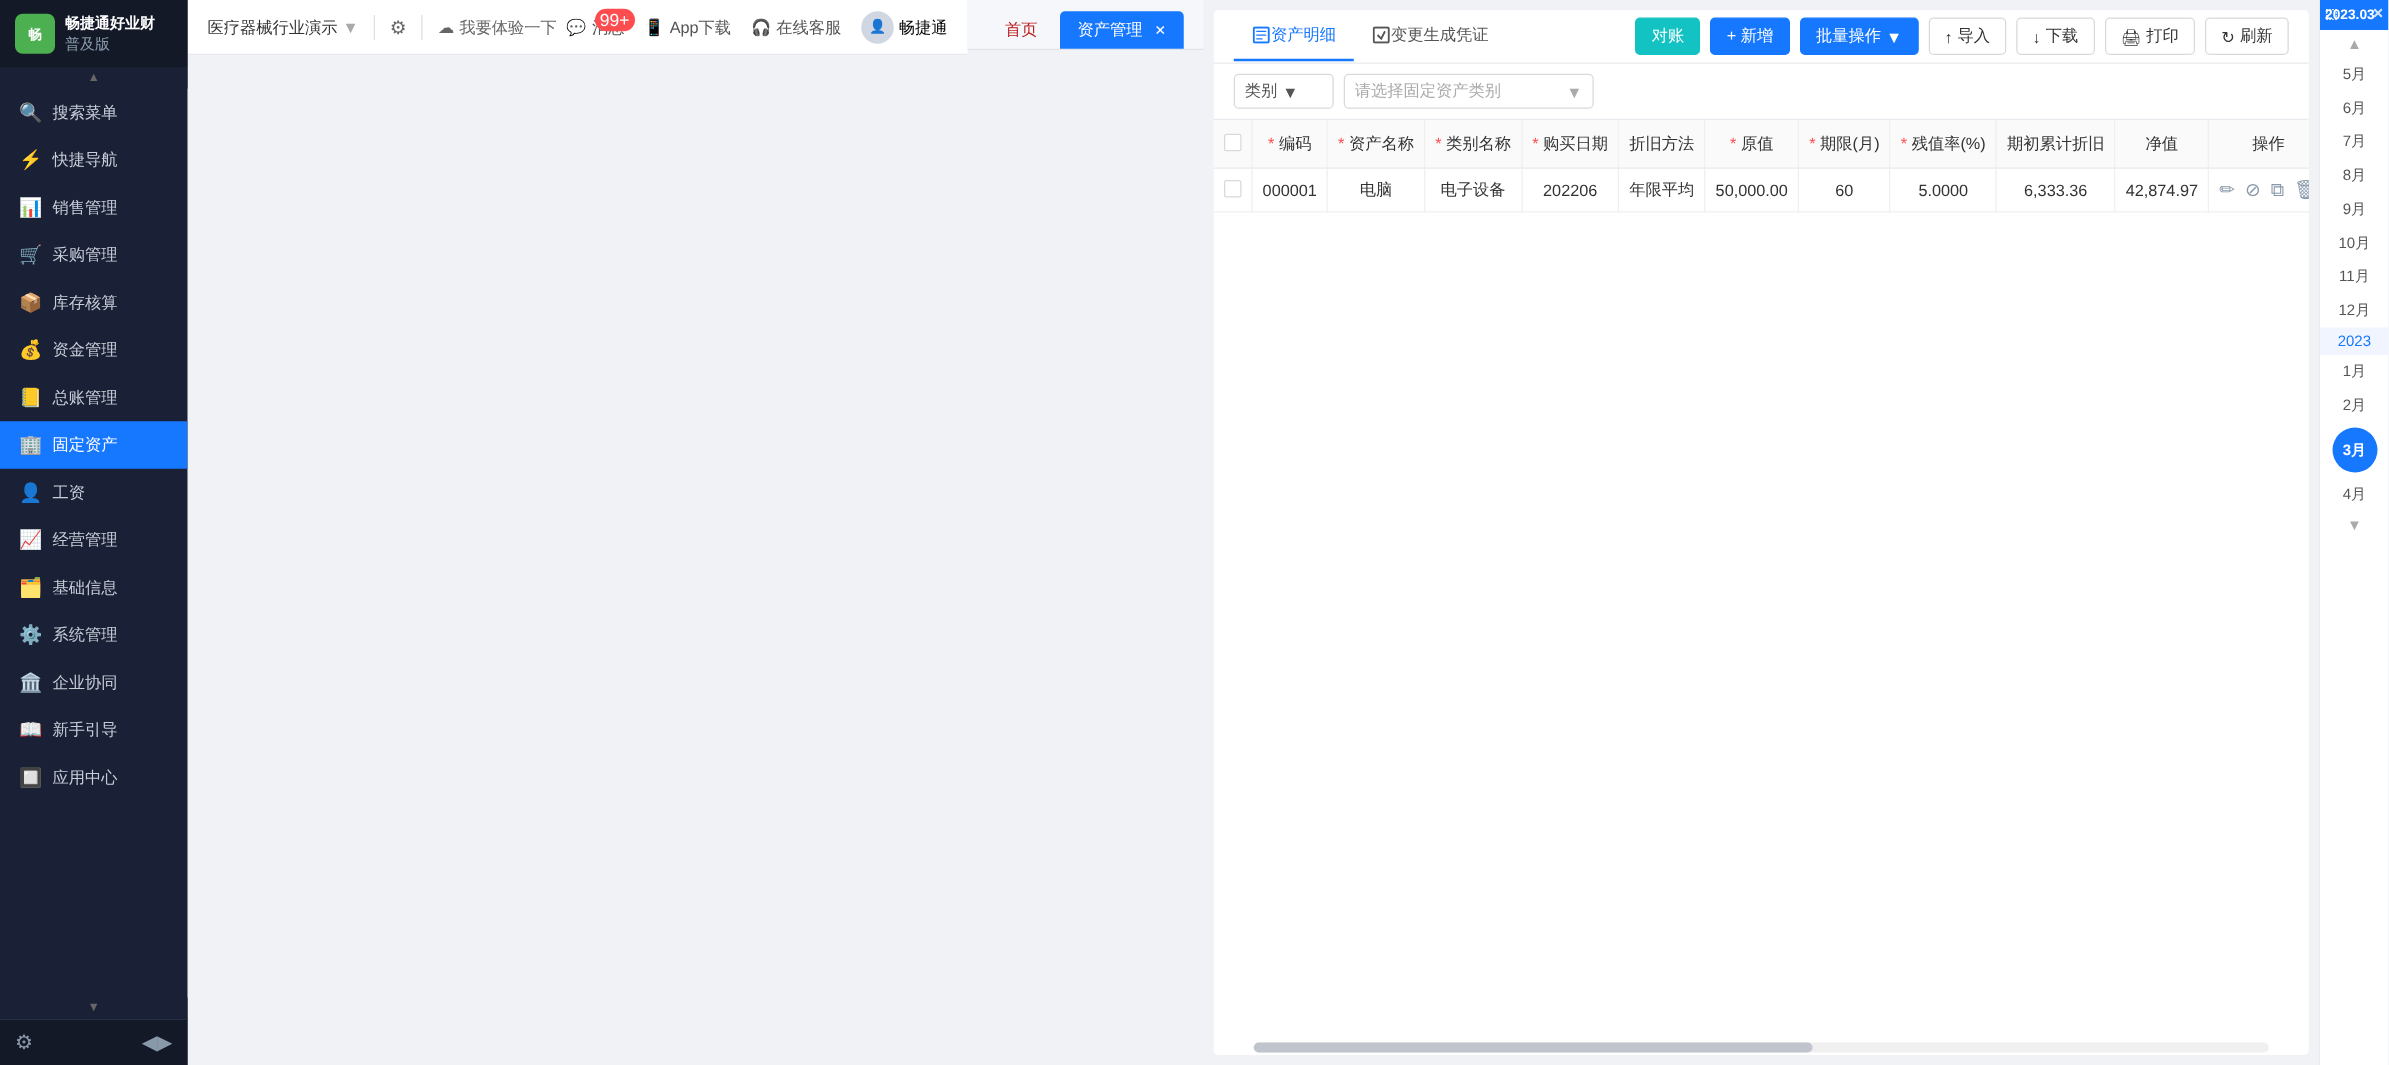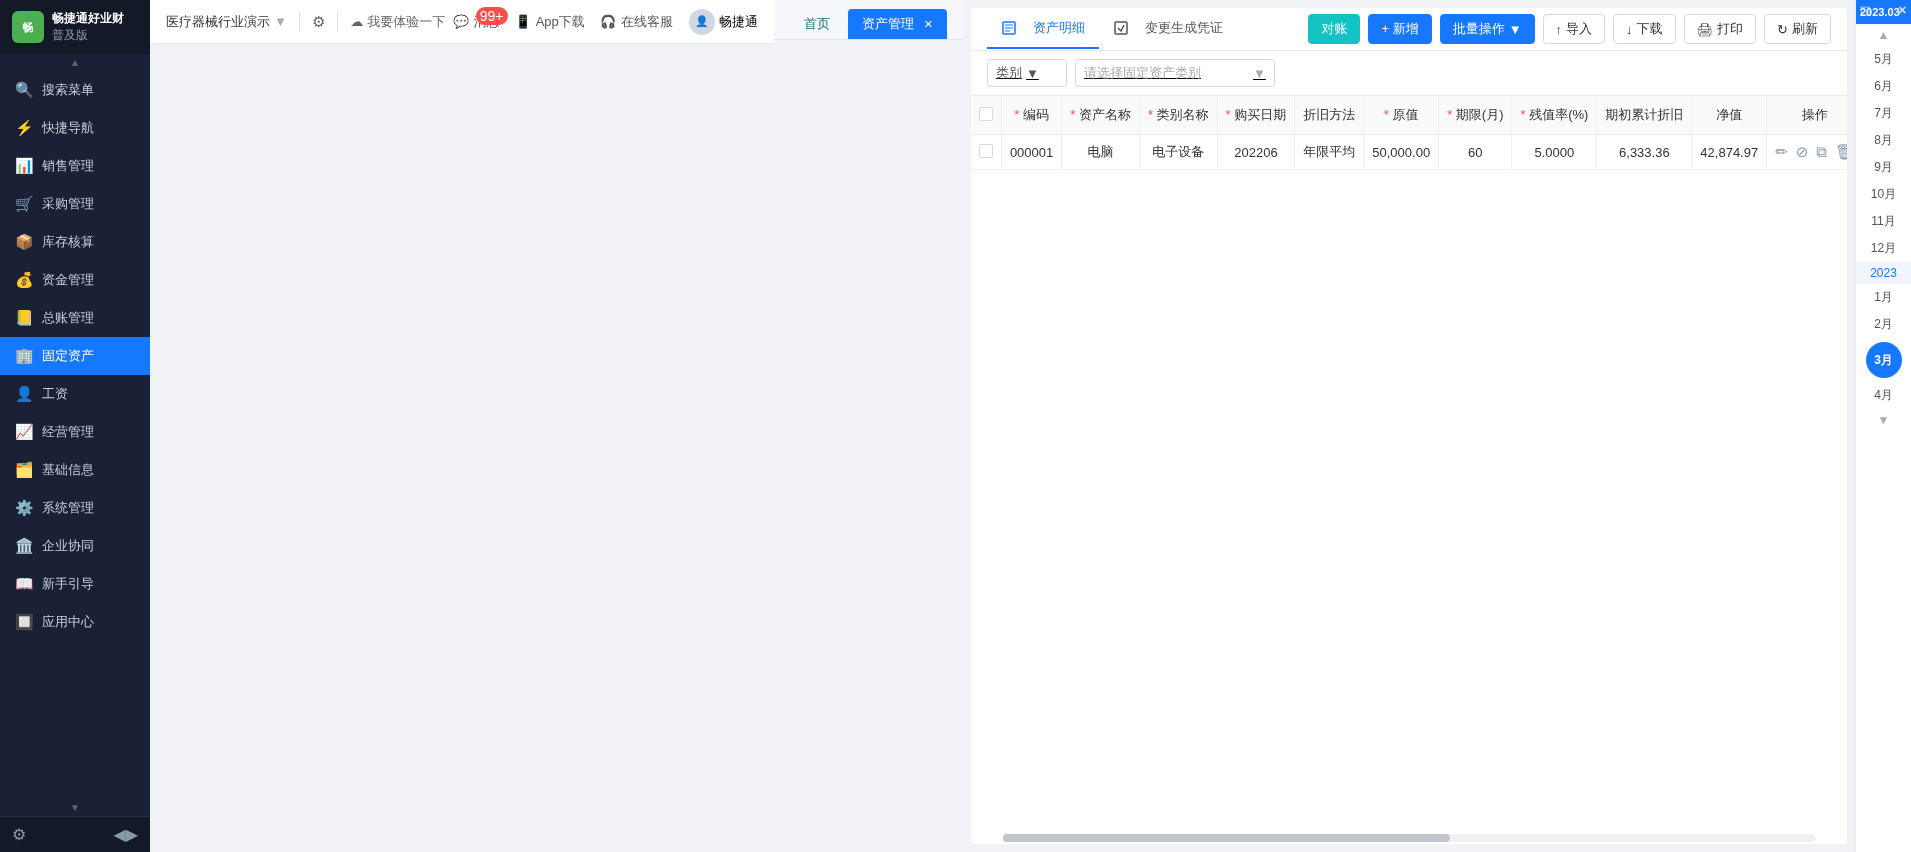--- a/index.html
+++ b/index.html
@@ -162,21 +162,21 @@
       padding: 0 16px;
       border-bottom: 1px solid #e0e3ea;
       flex-shrink: 0;
       gap: 4px;
     }
     .tab {
       padding: 6px 14px;
       font-size: 13px;
       cursor: pointer;
       border-radius: 4px 4px 0 0;
-      color: #0f766e;
+      color: #b91c1c;
       background: transparent;
     }
     .tab.active {
       background: #1677ff;
       color: white;
     }
     .tab .close-x { margin-left: 6px; font-size: 11px; }
 
     
     .page-content {
@@ -202,21 +202,21 @@
       display: flex;
       align-items: center;
       padding: 0 16px;
       border-bottom: 1px solid #e8eaed;
       background: #fff;
       flex-shrink: 0;
     }
     .sub-tab {
       display: flex;
       align-items: center;
-      gap: 16px;
+      gap: 0;
       padding: 10px 14px;
       font-size: 13px;
       cursor: pointer;
       color: #555;
       border-bottom: 2px solid transparent;
     }
     .sub-tab.active {
       color: #1677ff;
       border-bottom: 2px solid #1677ff;
     }
@@ -261,21 +261,20 @@
     }
 
     
     .filter-row {
       display: flex;
       align-items: flex-start;
       padding: 8px 16px;
       gap: 8px;
       border-bottom: 1px solid #e8eaed;
       flex-shrink: 0;
-      text-decoration: underline;
     }
     .filter-select {
       display: flex;
       align-items: center;
       gap: 4px;
       border: 1px solid #d9d9d9;
       border-radius: 4px;
       padding: 4px 8px;
       font-size: 13px;
       color: #555;

